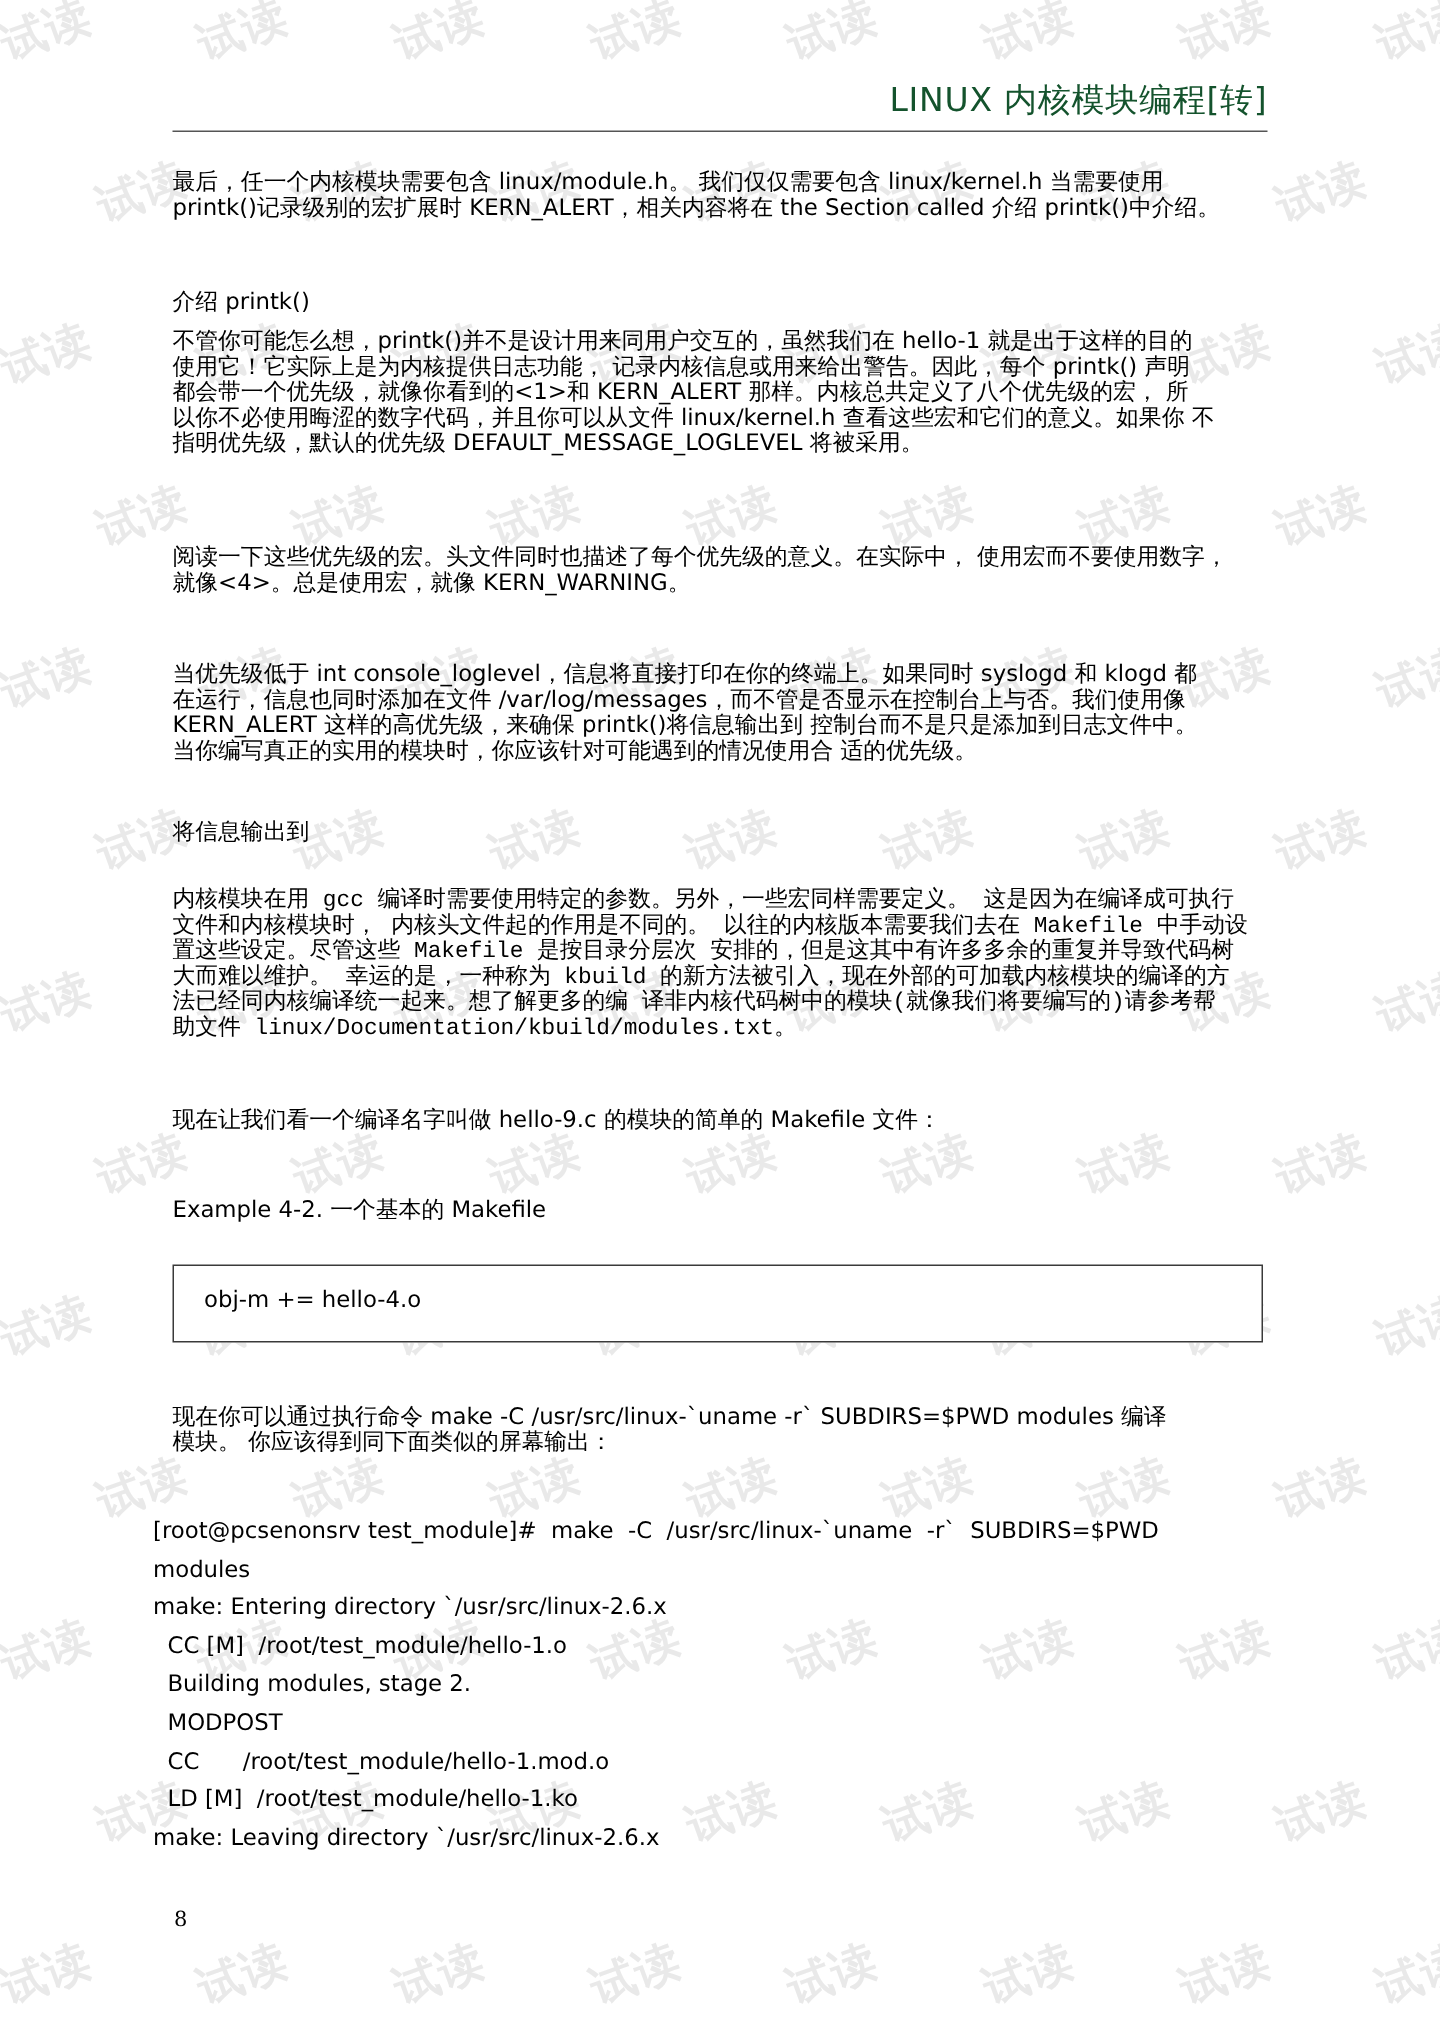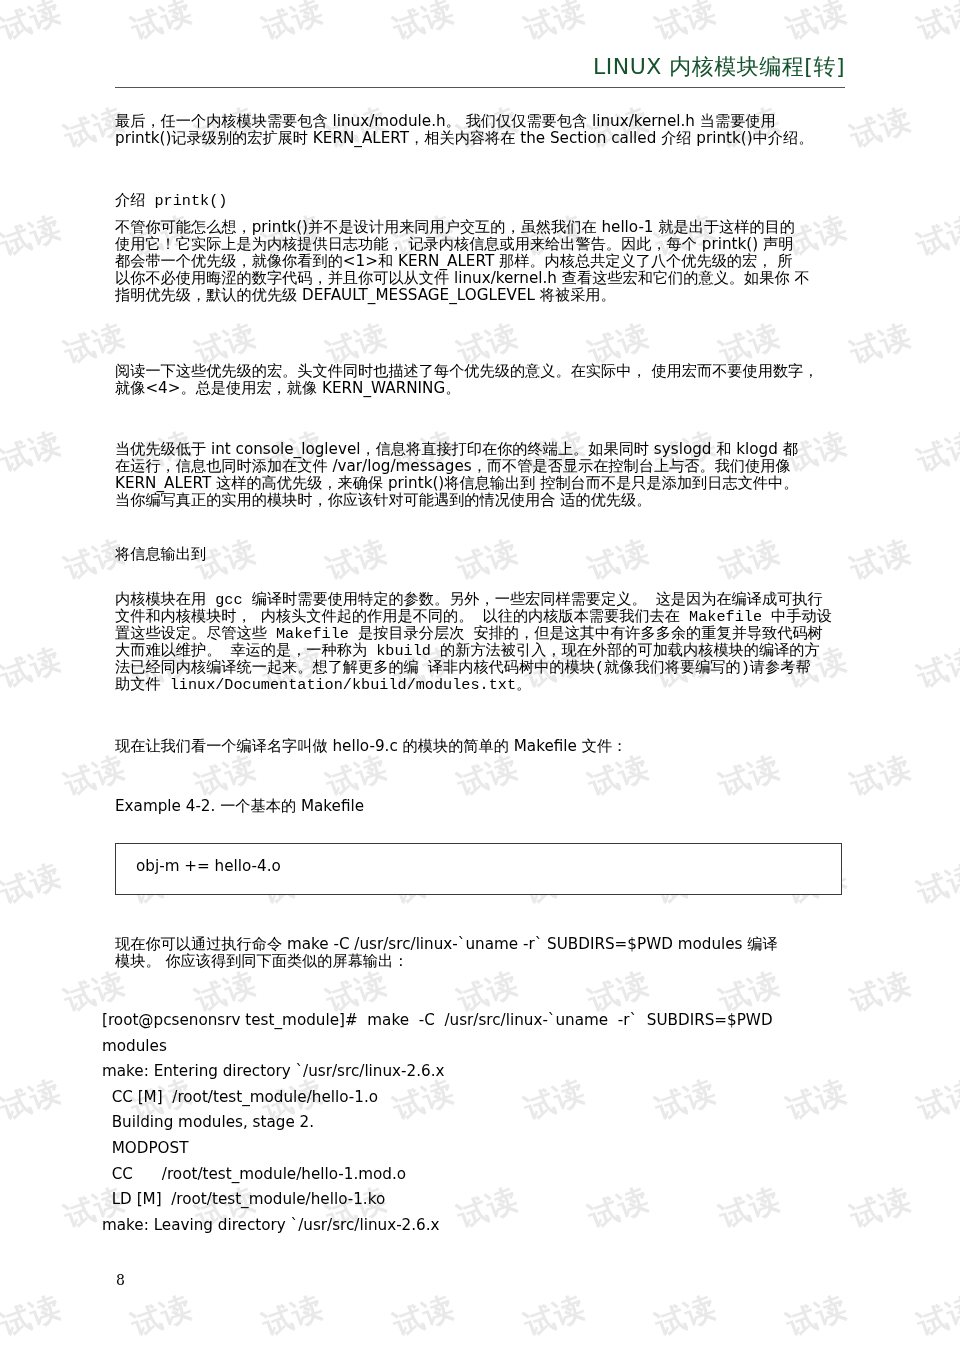--- a/index.html
+++ b/index.html
@@ -239,21 +239,21 @@
   <div id="content">
 
     <div id="doc-header">
       <div class="title">LINUX 内核模块编程[转]</div>
       <div class="rule"></div>
     </div>
 
     <div class="block" style="top:113px;">最后，任一个内核模块需要包含 linux/module.h。 我们仅仅需要包含 linux/kernel.h 当需要使用
 printk()记录级别的宏扩展时 KERN_ALERT，相关内容将在 the Section called 介绍 printk()中介绍。</div>
 
-    <div class="block nojust" style="top:193px;font-family:Liberation Mono, monospace;">介绍 printk()</div>
+    <div class="block nojust" style="top:193px;">介绍 printk()</div>
 
     <div class="block" style="top:219px;">不管你可能怎么想，printk()并不是设计用来同用户交互的，虽然我们在 hello-1 就是出于这样的目的
 使用它！它实际上是为内核提供日志功能， 记录内核信息或用来给出警告。因此，每个 printk() 声明
 都会带一个优先级，就像你看到的&lt;1&gt;和 KERN_ALERT 那样。内核总共定义了八个优先级的宏， 所
 以你不必使用晦涩的数字代码，并且你可以从文件 linux/kernel.h 查看这些宏和它们的意义。如果你 不
 指明优先级，默认的优先级 DEFAULT_MESSAGE_LOGLEVEL 将被采用。</div>
 
     <div class="block" style="top:363px;">阅读一下这些优先级的宏。头文件同时也描述了每个优先级的意义。在实际中， 使用宏而不要使用数字，
 就像&lt;4&gt;。总是使用宏，就像 KERN_WARNING。</div>
 

